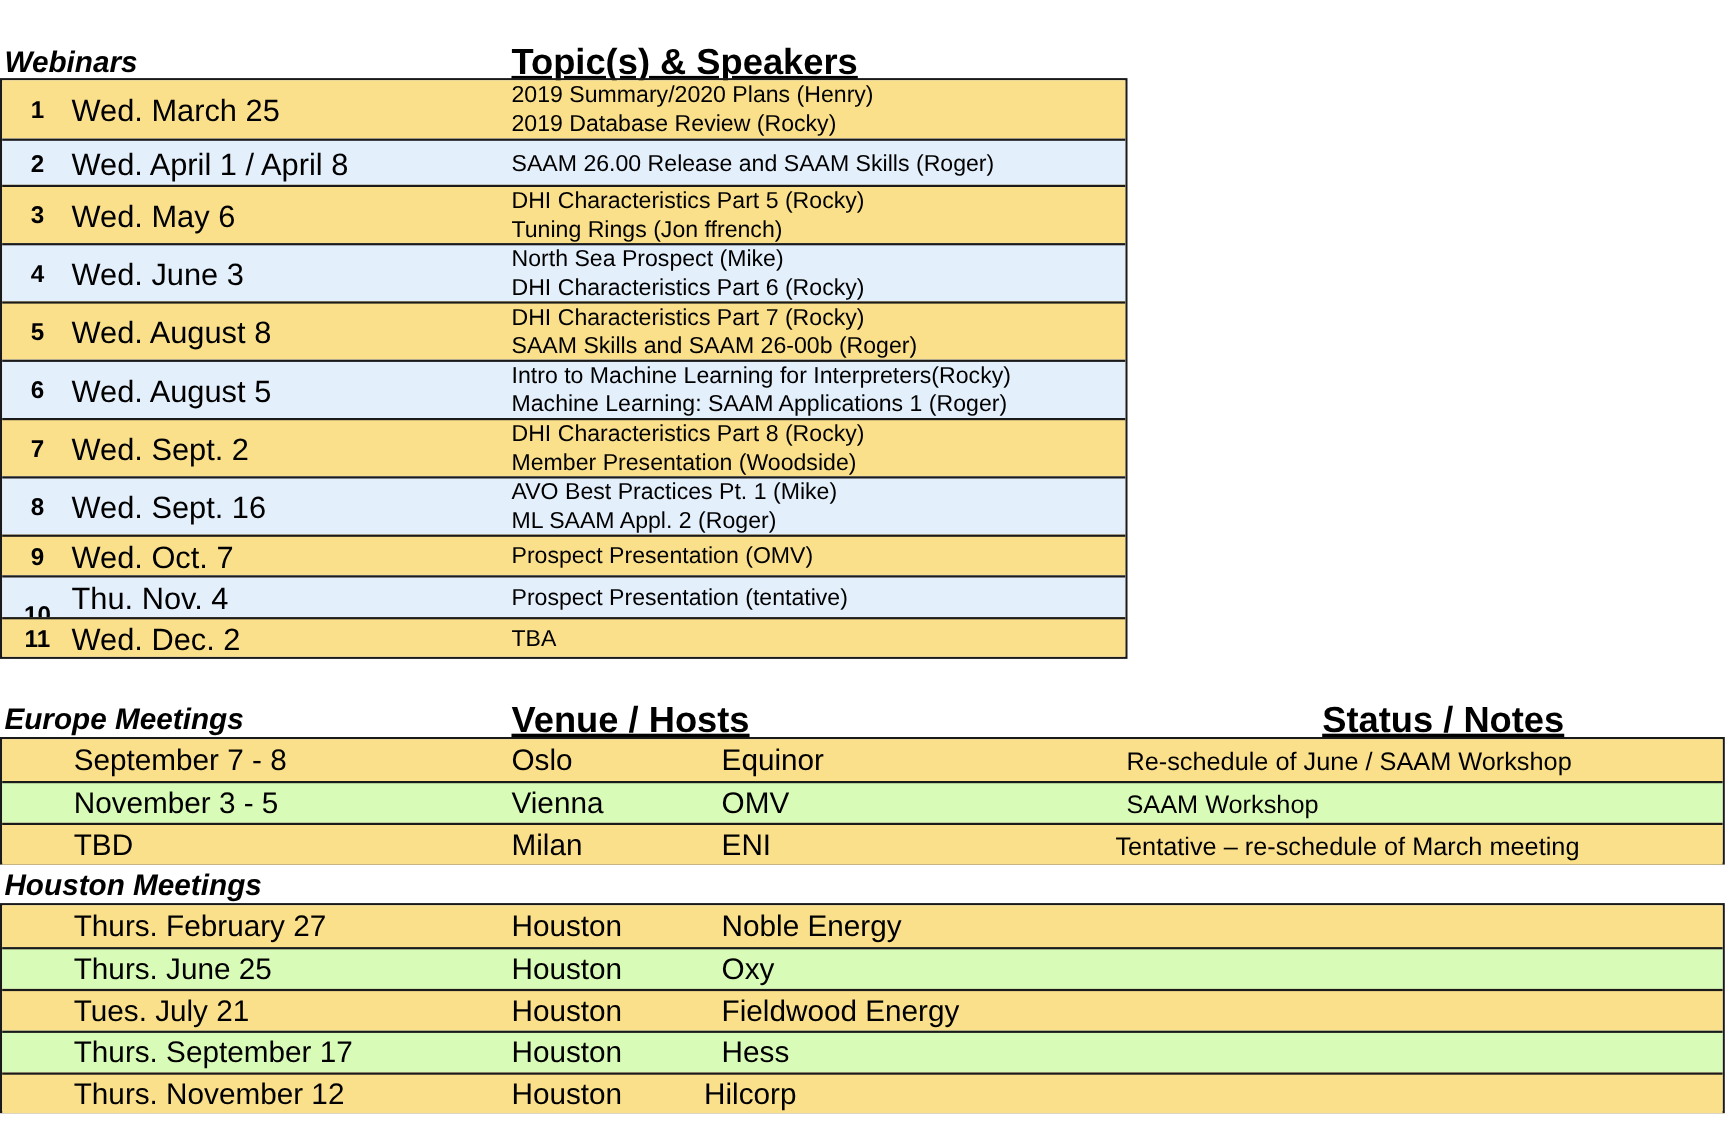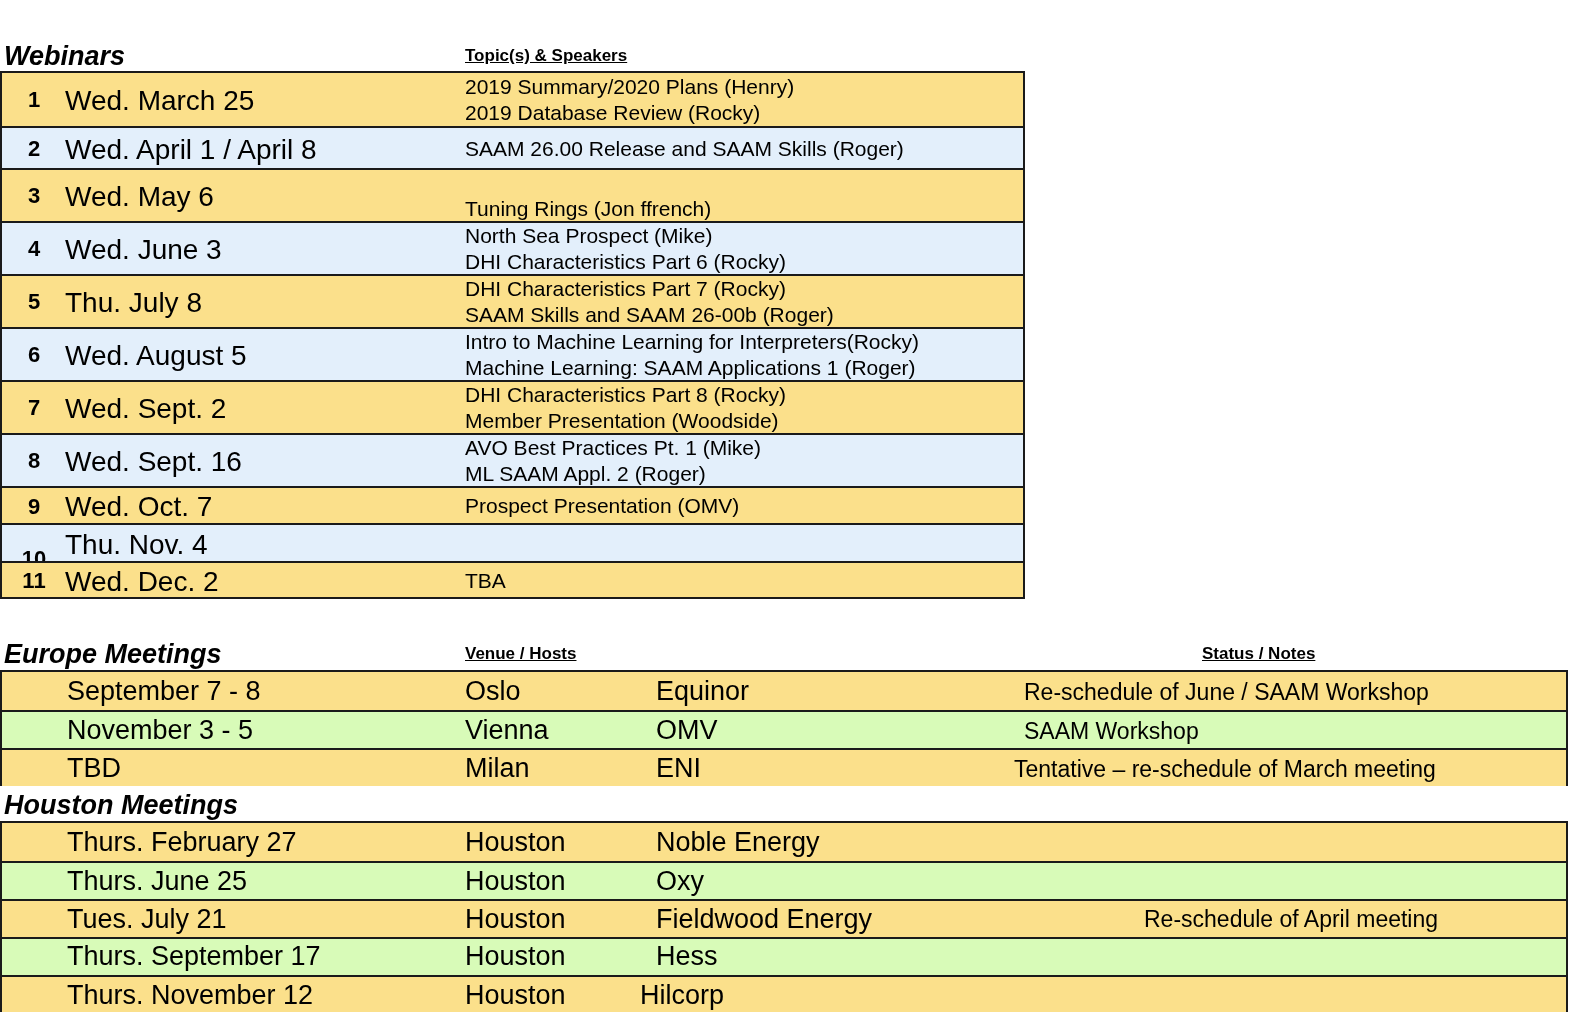--- a/index.html
+++ b/index.html
@@ -6,21 +6,21 @@
   body {
     width: 1572px; height: 1030px; position: relative; overflow: hidden;
     font-family: "Liberation Sans", sans-serif; color: #000;
   }
   .abs { position: absolute; }
   .section-title {
     font-weight: bold; font-style: italic; font-size: 27px; line-height: 30px;
     white-space: nowrap;
   }
   .col-head {
-    font-weight: bold; font-size: 17px; line-height: 30px; text-decoration: underline;
+    font-weight: bold; font-size: 33px; line-height: 30px; text-decoration: underline;
     white-space: nowrap;
   }
   .table { position: absolute; border: 2px solid #1a1a1a; box-sizing: border-box; }
   .row { position: absolute; left: 0; right: 0; box-sizing: border-box; border-top: 2px solid #1a1a1a; }
   .row.first { border-top: none; }
   .yellow { background: #fbe08b; }
   .blue { background: #e3effb; }
   .green { background: #d8fbb8; padding-left: 12px; }
   .cell { position: absolute; white-space: nowrap; }
   .num { font-weight: bold; font-size: 22px; width: 64px; text-align: center; left: 0; }
@@ -44,31 +44,32 @@
     <span class="cell topic" style="top:27px;">2019 Database Review (Rocky)</span>
   </div>
   <div class="row blue" style="top:53px; height:42px;">
     <span class="cell num" style="top:8px;">2</span>
     <span class="cell date" style="top:6px;">Wed. April 1 / April 8</span>
     <span class="cell topic" style="top:8px;">SAAM 26.00 Release and SAAM Skills (Roger)</span>
   </div>
   <div class="row yellow" style="top:95px; height:53px;">
     <span class="cell num" style="top:13px;">3</span>
     <span class="cell date" style="top:11px;">Wed. May 6</span>
+    <span class="cell topic" style="top:0px;">DHI Characteristics Part 5 (Rocky)</span>
     <span class="cell topic" style="top:26px;">Tuning Rings (Jon ffrench)</span>
   </div>
   <div class="row blue" style="top:148px; height:53px;">
     <span class="cell num" style="top:13px;">4</span>
     <span class="cell date" style="top:11px;">Wed. June 3</span>
     <span class="cell topic" style="top:0px;">North Sea Prospect (Mike)</span>
     <span class="cell topic" style="top:26px;">DHI Characteristics Part 6 (Rocky)</span>
   </div>
   <div class="row yellow" style="top:201px; height:53px;">
     <span class="cell num" style="top:13px;">5</span>
-    <span class="cell date" style="top:11px;">Thu. July 8</span>
+    <span class="cell date" style="top:11px;">Wed. August 8</span>
     <span class="cell topic" style="top:0px;">DHI Characteristics Part 7 (Rocky)</span>
     <span class="cell topic" style="top:26px;">SAAM Skills and SAAM 26-00b (Roger)</span>
   </div>
   <div class="row blue" style="top:254px; height:53px;">
     <span class="cell num" style="top:13px;">6</span>
     <span class="cell date" style="top:11px;">Wed. August 5</span>
     <span class="cell topic" style="top:0px;">Intro to Machine Learning for Interpreters(Rocky)</span>
     <span class="cell topic" style="top:26px;">Machine Learning: SAAM Applications 1 (Roger)</span>
   </div>
   <div class="row yellow" style="top:307px; height:53px;">
@@ -84,20 +85,21 @@
     <span class="cell topic" style="top:26px;">ML SAAM Appl. 2 (Roger)</span>
   </div>
   <div class="row yellow" style="top:413px; height:37px;">
     <span class="cell num" style="top:6px;">9</span>
     <span class="cell date" style="top:3px;">Wed. Oct. 7</span>
     <span class="cell topic" style="top:5px;">Prospect Presentation (OMV)</span>
   </div>
   <div class="row blue" style="top:450px; height:38px;">
     <span class="cell num" style="top:21px;">10</span>
     <span class="cell date" style="top:4px;">Thu. Nov. 4</span>
+    <span class="cell topic" style="top:6px;">Prospect Presentation (tentative)</span>
   </div>
   <div class="row yellow" style="top:488px; height:36px;">
     <span class="cell num" style="top:5px;">11</span>
     <span class="cell date" style="top:3px;">Wed. Dec. 2</span>
     <span class="cell topic" style="top:5px;">TBA</span>
   </div>
 </div>
 
 <div class="abs section-title" style="left:4px; top:639px;">Europe Meetings</div>
 <div class="abs col-head" style="left:465px; top:639px;">Venue / Hosts</div>
@@ -134,21 +136,20 @@
   </div>
   <div class="row green" style="top:38px; height:38px;">
     <span class="cell mtg" style="left:65px; top:3px;">Thurs. June 25</span>
     <span class="cell mtg" style="left:463px; top:3px;">Houston</span>
     <span class="cell mtg" style="left:654px; top:3px;">Oxy</span>
   </div>
   <div class="row yellow" style="top:76px; height:38px;">
     <span class="cell mtg" style="left:65px; top:3px;">Tues. July 21</span>
     <span class="cell mtg" style="left:463px; top:3px;">Houston</span>
     <span class="cell mtg" style="left:654px; top:3px;">Fieldwood Energy</span>
-    <span class="cell note" style="left:1142px; top:5px;">Re-schedule of April meeting</span>
   </div>
   <div class="row green" style="top:114px; height:38px;">
     <span class="cell mtg" style="left:65px; top:2px;">Thurs. September 17</span>
     <span class="cell mtg" style="left:463px; top:2px;">Houston</span>
     <span class="cell mtg" style="left:654px; top:2px;">Hess</span>
   </div>
   <div class="row yellow" style="top:152px; height:37px;">
     <span class="cell mtg" style="left:65px; top:3px;">Thurs. November 12</span>
     <span class="cell mtg" style="left:463px; top:3px;">Houston</span>
     <span class="cell mtg" style="left:638px; top:3px;">Hilcorp</span>

